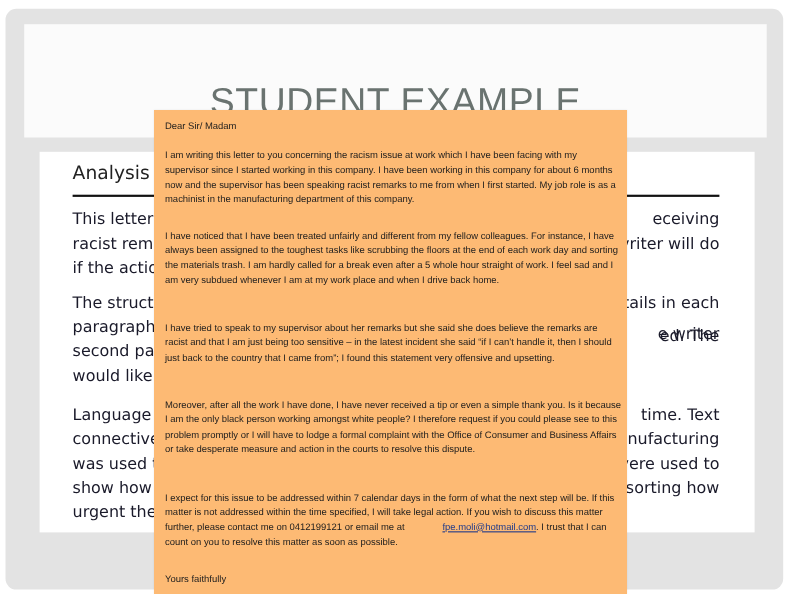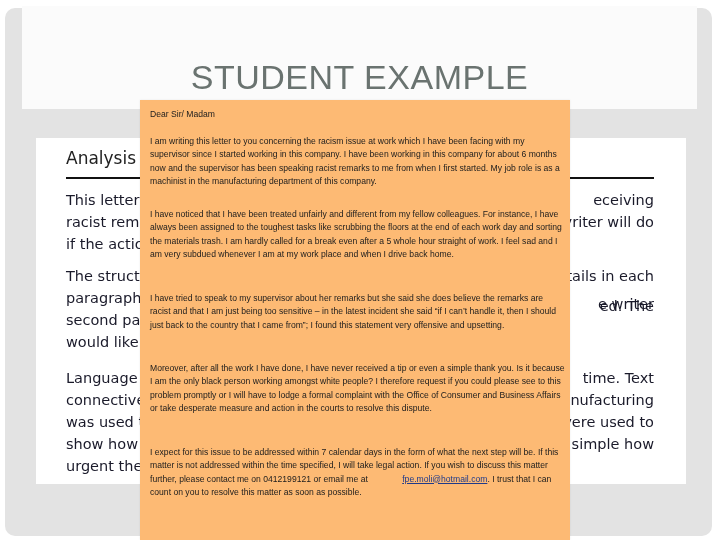--- a/index.html
+++ b/index.html
@@ -1,18 +1,18 @@
 <!DOCTYPE html>
 <html><head>
   <meta charset="utf-8">
   <style>
     html, body { margin:0; padding:0; }
     body { width:720px; height:540px; background:#ffffff; position:relative; overflow:hidden; font-family:"Liberation Sans", sans-serif; }
     .frame { position:absolute; left:5px; top:8px; width:707px; height:528px; background:#e3e3e3; border-radius:10px; }
-    .title-area { position:absolute; left:22px; top:6px; width:675px; height:103px; background:#fbfbfb; }
+    .title-area { position:absolute; left:22px; top:22px; width:675px; height:103px; background:#fbfbfb; }
     .title { position:absolute; left:0; top:52px; width:100%; text-align:center; font-size:34px; color:#6a7370; letter-spacing:0.5px; font-family:"Liberation Sans", sans-serif; }
     .analysis-card { position:absolute; left:36px; top:138px; width:650px; height:346px; background:#ffffff; }
     .analysis-card .heading { position:absolute; left:30px; top:10px; font-size:17px; color:#222; font-family:"DejaVu Sans", sans-serif; }
     .analysis-card .rule { position:absolute; left:30px; top:39px; width:588px; height:2px; background:#111; }
     .an-line { position:absolute; font-size:14.5px; font-family:"DejaVu Sans", sans-serif; color:#1a1a2a; white-space:nowrap; }
     .left-col { left:30px; }
     .right-col { right:32px; text-align:left; }
     .letter { position:absolute; left:140px; top:100px; width:430px; height:440px; background:#fdba74; box-shadow:0 0 2px rgba(0,0,0,0.08); }
     .letter p { margin:0; position:absolute; left:10px; width:415px; font-family:"Liberation Sans", sans-serif; font-size:8.6px; line-height:13.3px; color:#1c1c1c; }
     .email { color:#1f3a8a; text-decoration:underline;margin-left:32px; }
@@ -43,23 +43,24 @@
   <div class="an-line left-col" style="top:320px">urgent the :</div>
 
   <div class="an-line right-col" style="top:54px">eceiving</div>
   <div class="an-line right-col" style="top:76px">vriter will do</div>
   <div class="an-line right-col" style="top:130px">etails in each</div>
   <div class="an-line right-col" style="top:160px">ed. The</div>
   <div class="an-line right-col" style="top:158px">e writer</div>
   <div class="an-line right-col" style="top:232px">time. Text</div>
   <div class="an-line right-col" style="top:254px">manufacturing</div>
   <div class="an-line right-col" style="top:276px">vere used to</div>
-  <div class="an-line right-col" style="top:298px">simple how</div>
+  <div class="an-line right-col" style="top:298px">sorting how</div>
 </div>
 
 <div class="letter">
   <p style="top:8px">Dear Sir/ Madam</p>
   <p style="top:35px">I am writing this letter to you concerning the racism issue at work which I have been facing with my supervisor since I started working in this company.  I have been working in this company for about 6 months now and the supervisor has been speaking racist remarks to me from when I first started. My job role is as a machinist in the manufacturing department of this company.</p>
   <p style="top:108px">I have noticed that I have been treated unfairly and different from my fellow colleagues. For instance, I have always been assigned to the toughest tasks like scrubbing the floors at the end of each work day and sorting the materials trash. I am hardly called for a break even after a 5 whole hour straight of work. I feel sad and I am very subdued whenever I am at my work place and when I drive back home.</p>
   <p style="top:192px">I have tried to speak to my supervisor about her remarks but she said she does believe the remarks are racist and that I am just being too sensitive – in the latest incident she said “if I can’t handle it, then I should just back to the country that I came from”; I found this statement very offensive and upsetting.</p>
   <p style="top:262px">Moreover, after all the work I have done, I have never received a tip or even a simple thank you. Is it because I am the only black person working amongst white people? I therefore request if you could please see to this problem promptly or I will have to lodge a formal complaint with the Office of Consumer and Business Affairs or take desperate measure and action in the courts to resolve this dispute.</p>
   <p style="top:346px"><span>I expect for this issue to be addressed within 7 calendar days in the form of what the next step will be. If this matter is not addressed within the time specified, I will take legal action. If you wish to discuss this matter further, please contact me on 0412199121 or email me at </span><span class="email">fpe.moli@hotmail.com</span><span>. I trust that I can count on you to resolve this matter as soon as possible.</span></p>
+  <p style="top:420px">Yours faithfully</p>
 </div>
 
 </body></html>

